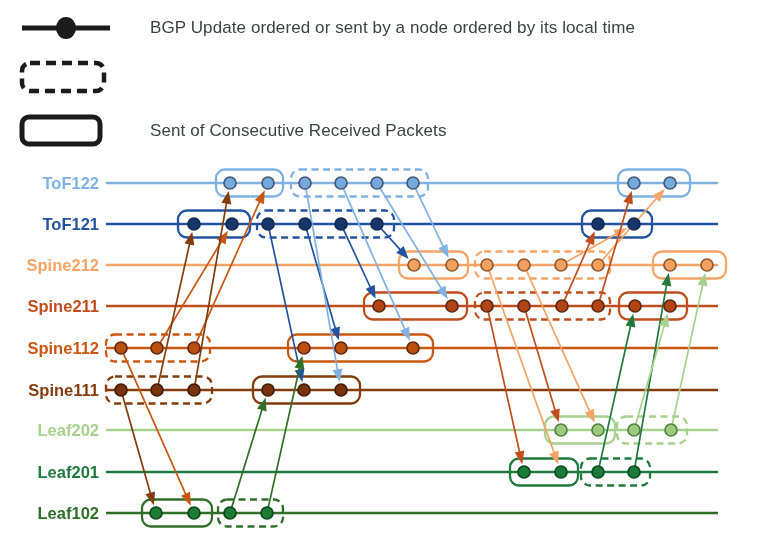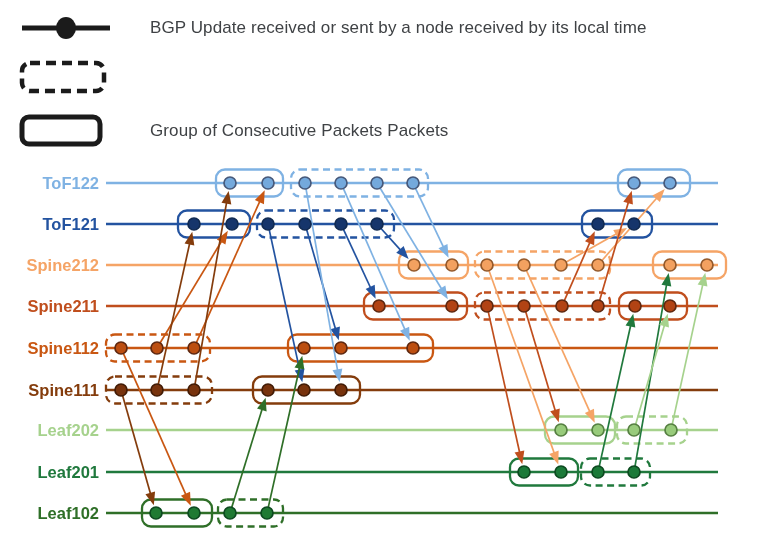--- a/index.html
+++ b/index.html
@@ -174,32 +174,32 @@
     </svg>
 
   <div class="legend">
     <div class="legend-item" id="li1">
       <span class="sym">
         <svg width="96" height="34" viewBox="0 0 96 34">
           <line x1="4" y1="17" x2="92" y2="17" stroke="#1b1b1b" stroke-width="5"></line>
           <ellipse cx="48" cy="17" rx="10" ry="11" fill="#1b1b1b"></ellipse>
         </svg>
       </span>
-      <span class="lbl">BGP Update received or sent by a node received by its local time</span>
+      <span class="lbl">BGP Update ordered or sent by a node ordered by its local time</span>
     </div>
     <div class="legend-item" id="li2">
       <span class="sym">
         <svg width="96" height="36" viewBox="0 0 96 36">
           <rect x="4" y="4" width="82" height="28" rx="8" fill="none" stroke="#1b1b1b" stroke-width="4.5" stroke-dasharray="10 6"></rect>
         </svg>
       </span>
     </div>
     <div class="legend-item" id="li3">
       <span class="sym">
         <svg width="96" height="36" viewBox="0 0 96 36">
           <rect x="4" y="4" width="78" height="27" rx="7" fill="none" stroke="#1b1b1b" stroke-width="5"></rect>
         </svg>
       </span>
-      <span class="lbl">Group of Consecutive Packets Packets</span>
+      <span class="lbl">Sent of Consecutive Received Packets</span>
     </div>
   </div>
 
 </div>
 
 </body></html>

